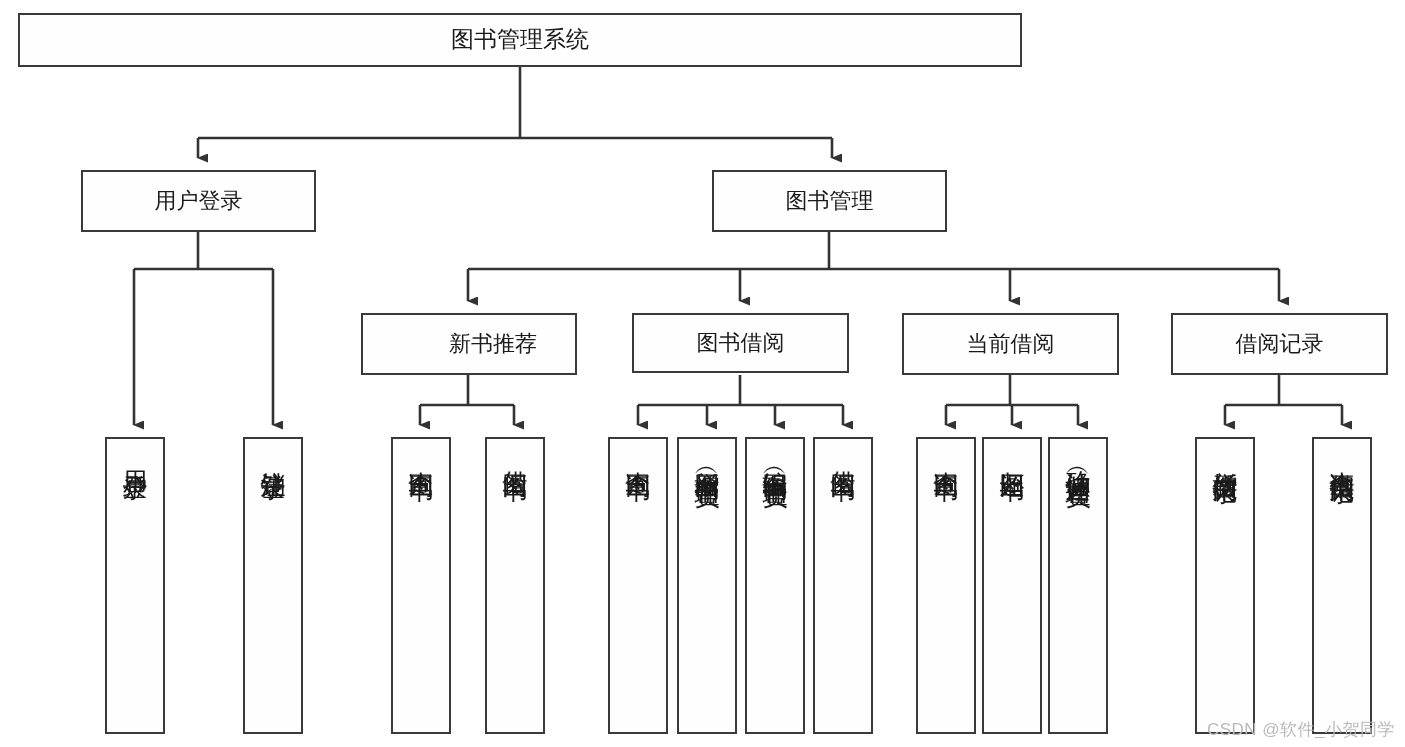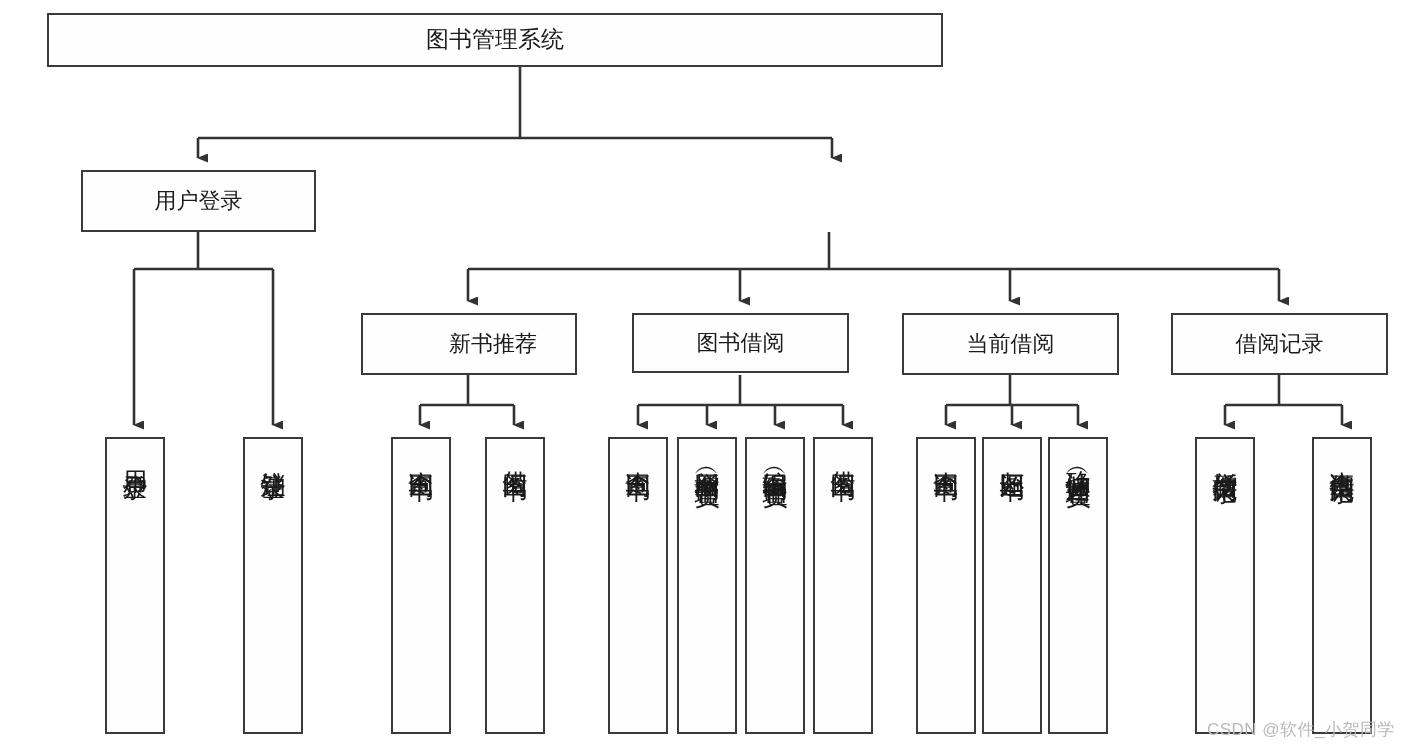--- a/index.html
+++ b/index.html
@@ -122,27 +122,30 @@
       <path d="M1012,405 L1012,425" marker-end="url(#arrow)"></path>
       <path d="M1078,405 L1078,425" marker-end="url(#arrow)"></path>
 
       <path d="M1279,375 L1279,405"></path>
       <path d="M1225,405 L1342,405"></path>
       <path d="M1225,405 L1225,425" marker-end="url(#arrow)"></path>
       <path d="M1342,405 L1342,425" marker-end="url(#arrow)"></path>
     </g>
   </svg>
 
-  <div class="node root" style="left:18px; top:13px; width:896px; height:54px;margin-left:29px;">
+  <div class="node root" style="left:18px; top:13px; width:1004px; height:54px;">
     <span class="label">图书管理系统</span>
   </div>
 
   <div class="node level2" style="left:81px; top:170px; width:235px; height:62px;">
     <span class="label">用户登录</span>
   </div>
+  <div class="node level2" style="left:712px; top:170px; width:235px; height:62px;">
+    <span class="label">图书管理</span>
+  </div>
 
   <div class="node level3" style="left:361px; top:313px; width:216px; height:62px;padding-left:48px;">
     <span class="label">新书推荐</span>
   </div>
   <div class="node level3" style="left:632px; top:313px; width:217px; height:60px;">
     <span class="label">图书借阅</span>
   </div>
   <div class="node level3" style="left:902px; top:313px; width:217px; height:62px;">
     <span class="label">当前借阅</span>
   </div>

